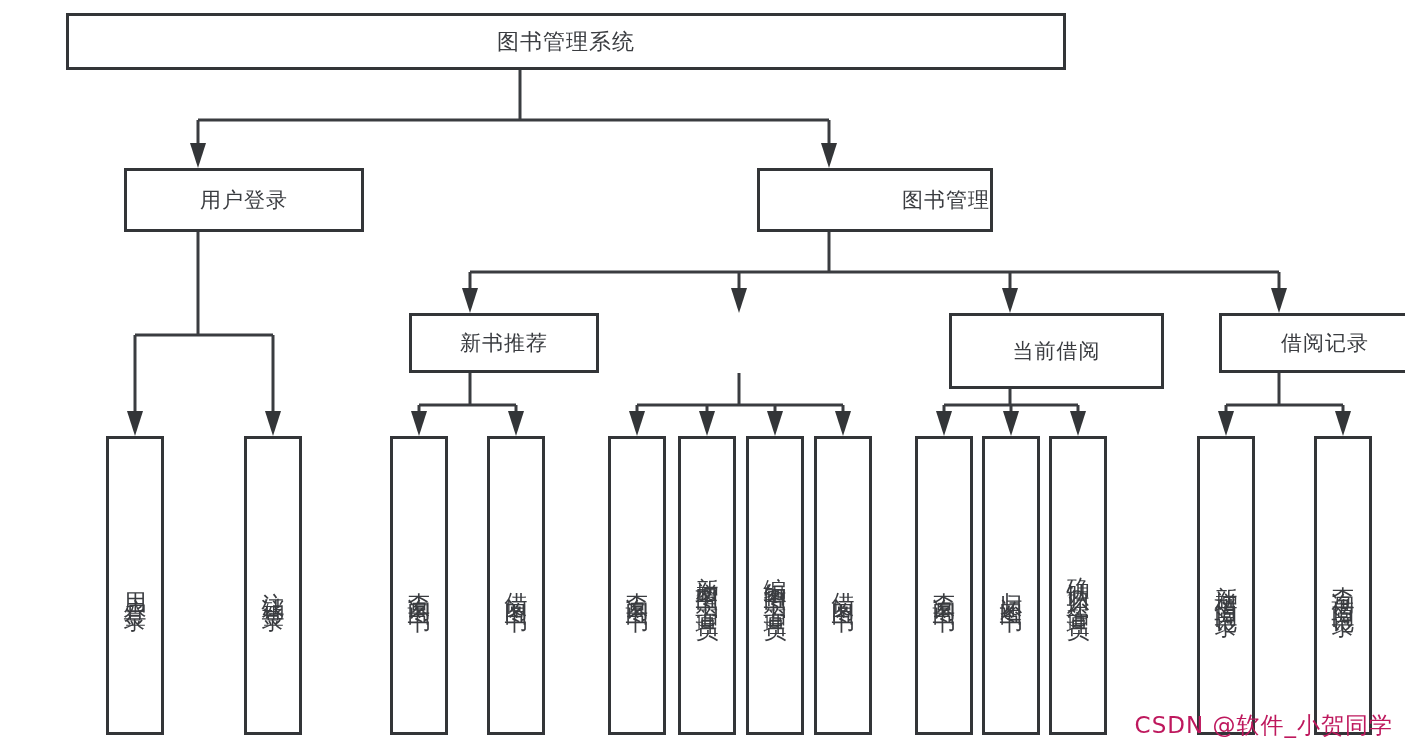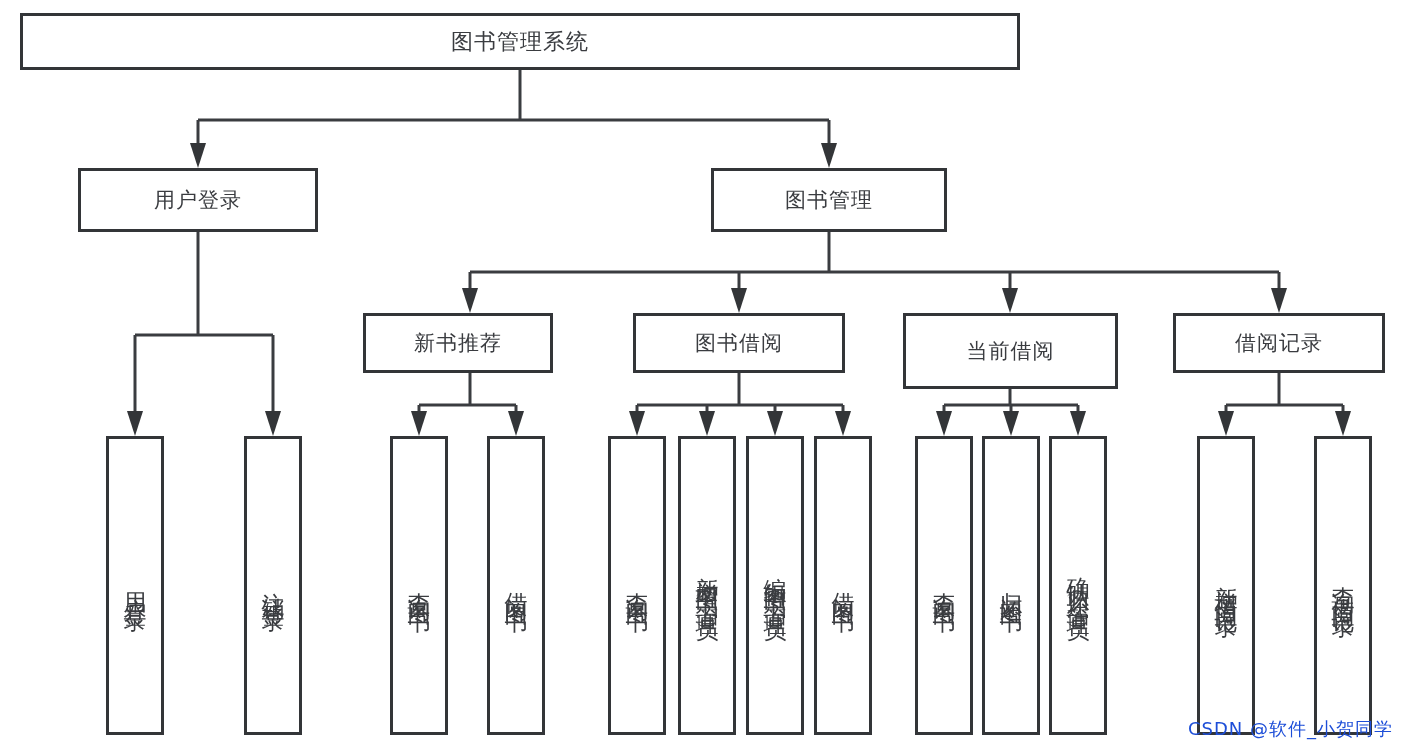--- a/index.html
+++ b/index.html
@@ -24,37 +24,37 @@
   .node {
     position: absolute;
     box-sizing: border-box;
     border: 3px solid #333538;
     background: #ffffff;
     display: flex;
     align-items: center;
     justify-content: center;
     color: #3a3c40;
   }
-  .hbox { font-size: 21px; letter-spacing: 1px; }
+  .hbox { font-size: 21px; letter-spacing: 1px; margin-left: 46px; }
   .rootbox { font-size: 22px; }
   .vbox { width: 58px; height: 299px; }
   .vbox .vtext {
     writing-mode: vertical-rl;
     text-orientation: mixed;
     font-size: 23px;
     letter-spacing: 6px;
     line-height: 1;
     white-space: nowrap;
   }
   .watermark {
     position: absolute;
     right: 12px;
     bottom: 6px;
-    font-size: 18px;
-    color: #1d4ed8;
+    font-size: 23px;
+    color: #be185d;
     letter-spacing: 1px;
     pointer-events: none;
   }
 </style>
 </head>
 <body>
 
 <div id="stage">
 
   <svg id="connectors" viewBox="0 0 1405 747" xmlns="http://www.w3.org/2000/svg">
@@ -126,29 +126,26 @@
     </g>
   </svg>
 
   <div class="node hbox rootbox" style="left:20px; top:13px; width:1000px; height:57px;">
     <span>图书管理系统</span>
   </div>
 
   <div class="node hbox" style="left:78px; top:168px; width:240px; height:64px;">
     <span>用户登录</span>
   </div>
-  <div class="node hbox" style="left:711px; top:168px; width:236px; height:64px;">
+  <div class="node hbox" style="left:711px; top:168px; width:236px; height:64px;justify-content:flex-end;">
     <span>图书管理</span>
   </div>
 
   <div class="node hbox" style="left:363px; top:313px; width:190px; height:60px;">
     <span>新书推荐</span>
-  </div>
-  <div class="node hbox" style="left:633px; top:313px; width:212px; height:60px;">
-    <span>图书借阅</span>
   </div>
   <div class="node hbox" style="left:903px; top:313px; width:215px; height:76px;">
     <span>当前借阅</span>
   </div>
   <div class="node hbox" style="left:1173px; top:313px; width:212px; height:60px;">
     <span>借阅记录</span>
   </div>
 
   <div class="node vbox" style="left:106px; top:436px;">
     <span class="vtext">用户登录</span>

